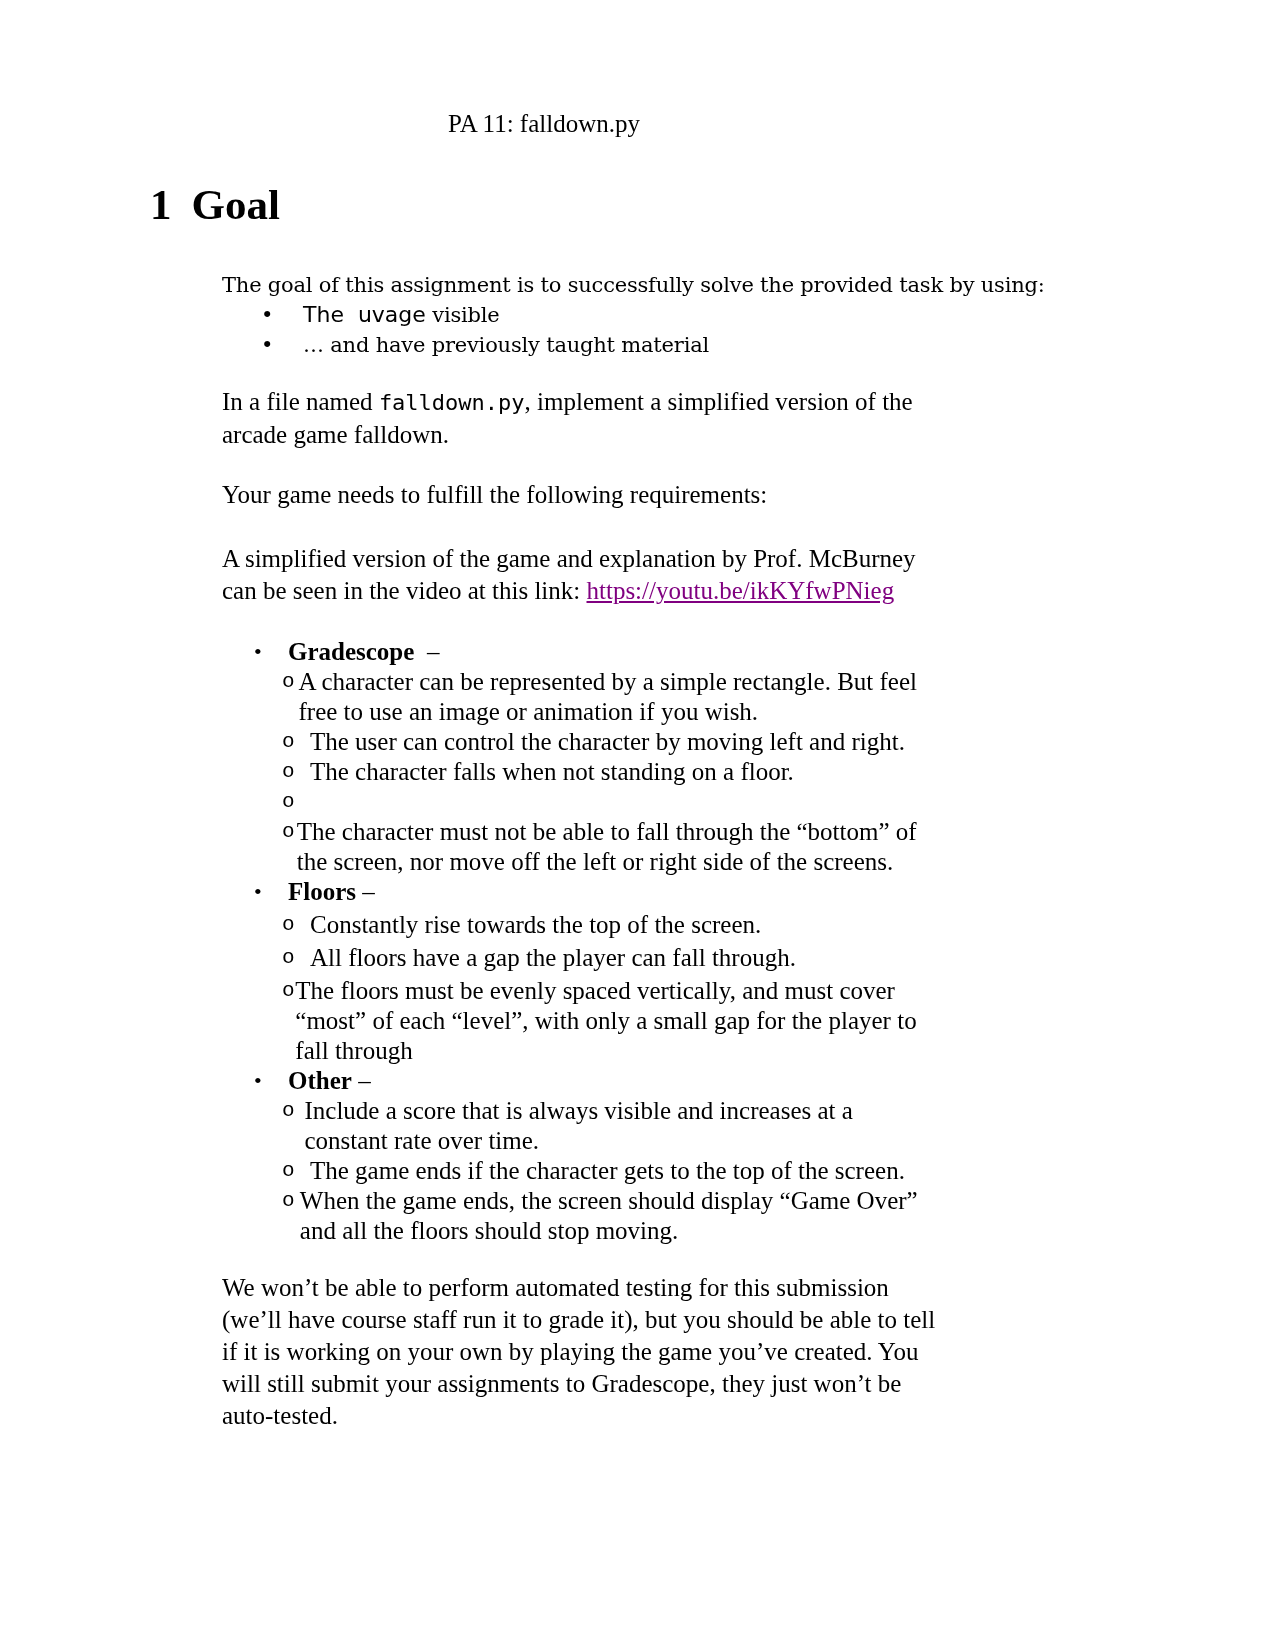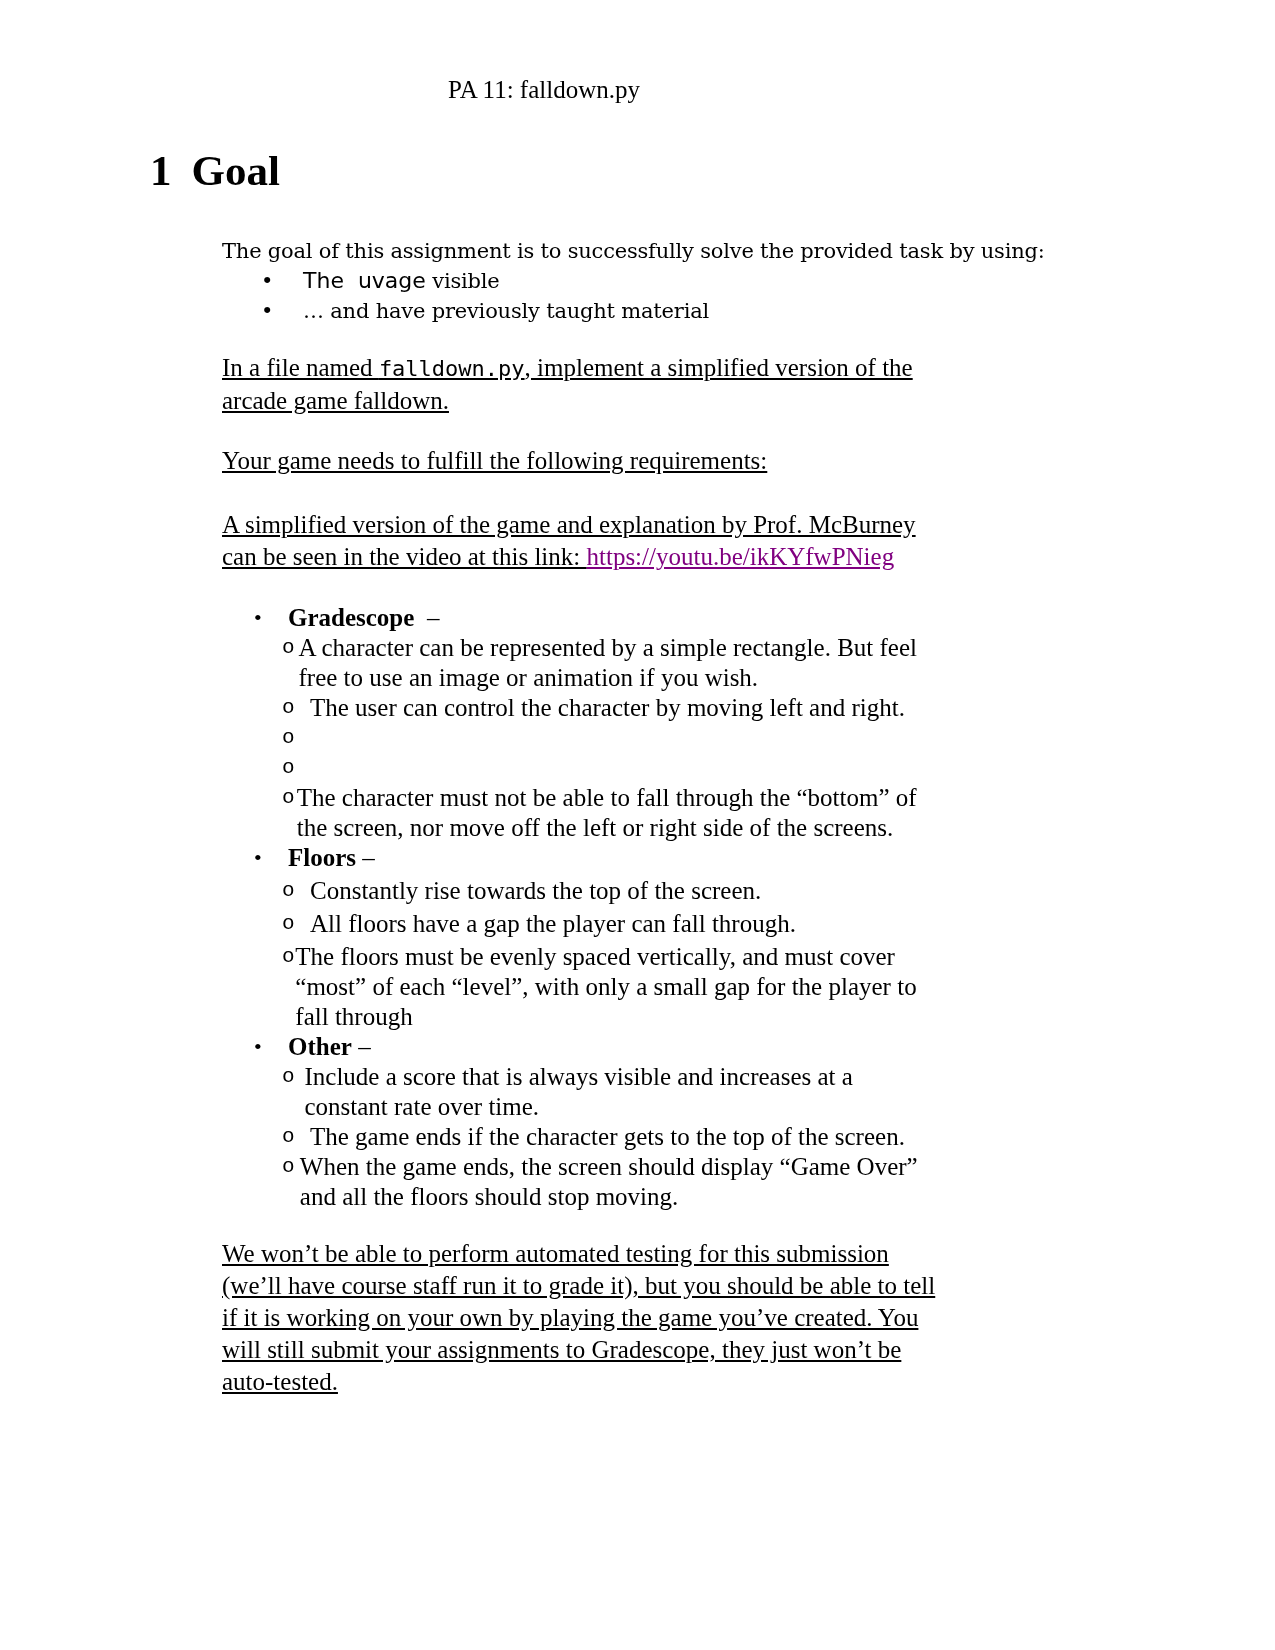--- a/index.html
+++ b/index.html
@@ -1,20 +1,20 @@
 <!DOCTYPE html>
 <html><head>
 <meta charset="utf-8">
 <style>
   html,body { margin:0; padding:0; background:#ffffff; }
   .page {
     position:relative;
     width:1088px; height:1650px;
     box-sizing:border-box;
-    padding:75px 150px 0 150px;
+    padding:109px 150px 0 150px;
     background:#ffffff;
     color:#000000;
     font-family:"Liberation Serif", serif;
     overflow:hidden;
   }
   .header {
     text-align:center;
     font-size:25px;
     line-height:30px;
   }
@@ -40,21 +40,20 @@
   .grow { display:flex; margin-left:105px; line-height:30px; }
   .gmark { width:42px; font-size:21px; font-family:"DejaVu Serif", serif; text-align:left; padding-left:6px; }
   .gtext { font-family:"DejaVu Serif", serif; font-size:21px; letter-spacing:-0.2px; }
   .gtext .sans { font-family:"DejaVu Sans", sans-serif; font-size:22px; letter-spacing:0; }
 
   .body-p {
     margin:0 0 0 72px;
     font-size:25px;
     line-height:32px;
     max-width:810px;
-    text-decoration:underline;
   }
   .p1 { margin-top:26px; }
   .p2 { margin-top:32px; }
   .p3 { margin-top:28px; }
   .closing { margin-top:26px; }
 
   .code {
     font-family:"DejaVu Sans Mono", monospace;
     font-size:22px;
   }
@@ -110,20 +109,21 @@
       <div class="l2row">
         <span class="l2mark">o</span>
         <span class="l2text">A character can be represented by a simple rectangle. But feel free to use an image or animation if you wish.</span>
       </div>
       <div class="l2row">
         <span class="l2mark">o</span>
         <span class="l2text">The user can control the character by moving left and right.</span>
       </div>
       <div class="l2row">
         <span class="l2mark">o</span>
+        <span class="l2text">The character falls when not standing on a floor.</span>
       </div>
       <div class="l2row">
         <span class="l2mark">o</span>
       </div>
       <div class="l2row">
         <span class="l2mark">o</span>
         <span class="l2text">The character must not be able to fall through the “bottom” of the screen, nor move off the left or right side of the screens.</span>
       </div>
     </div>
 

